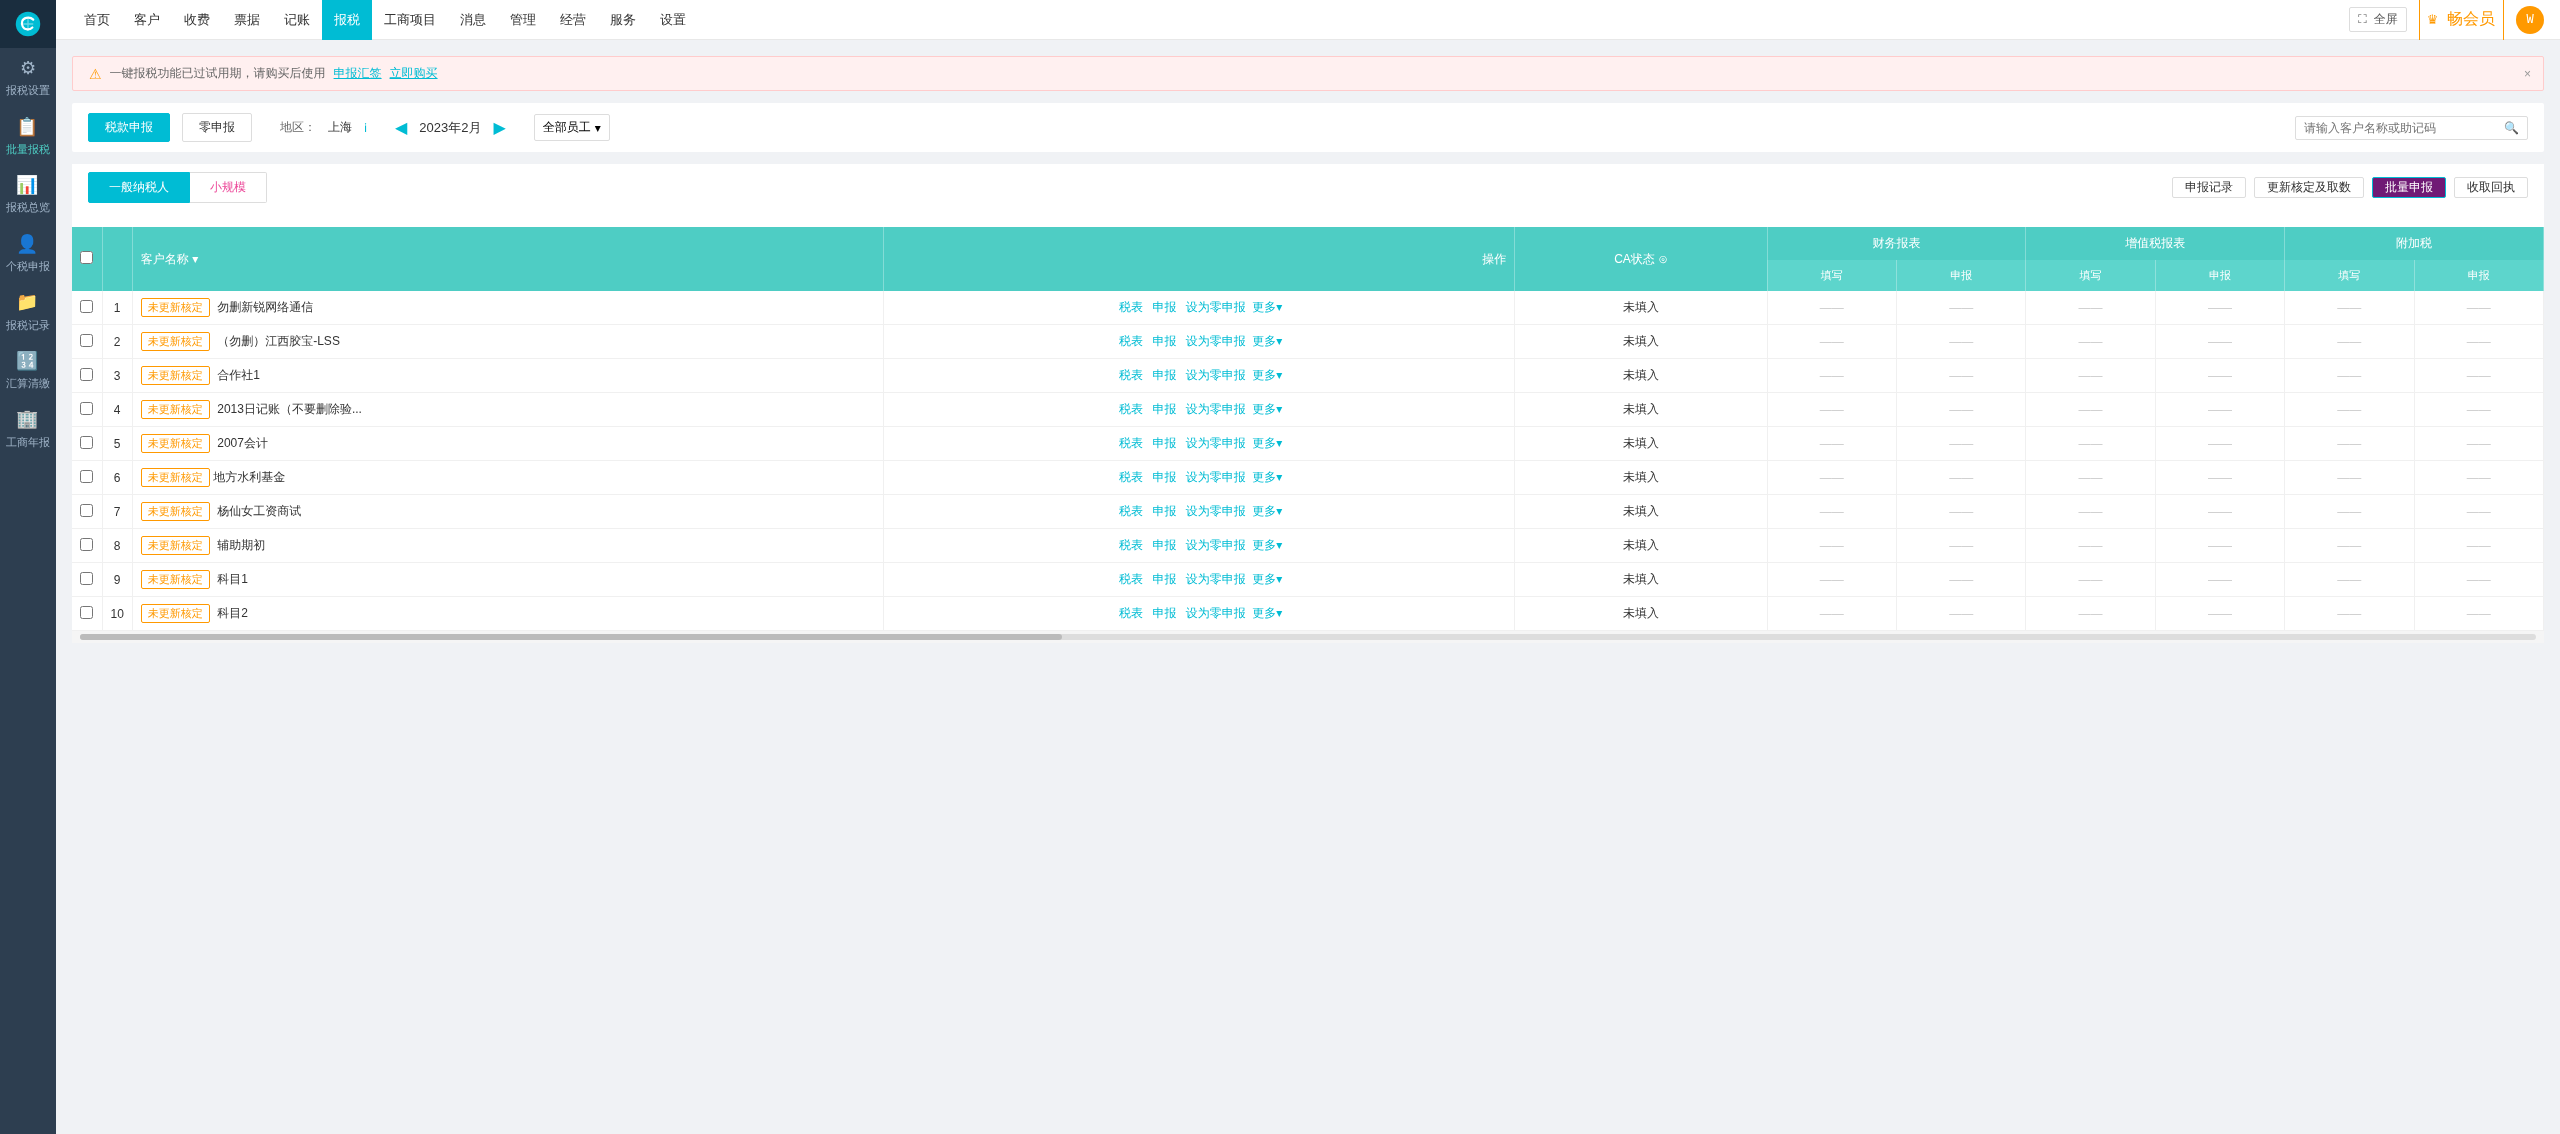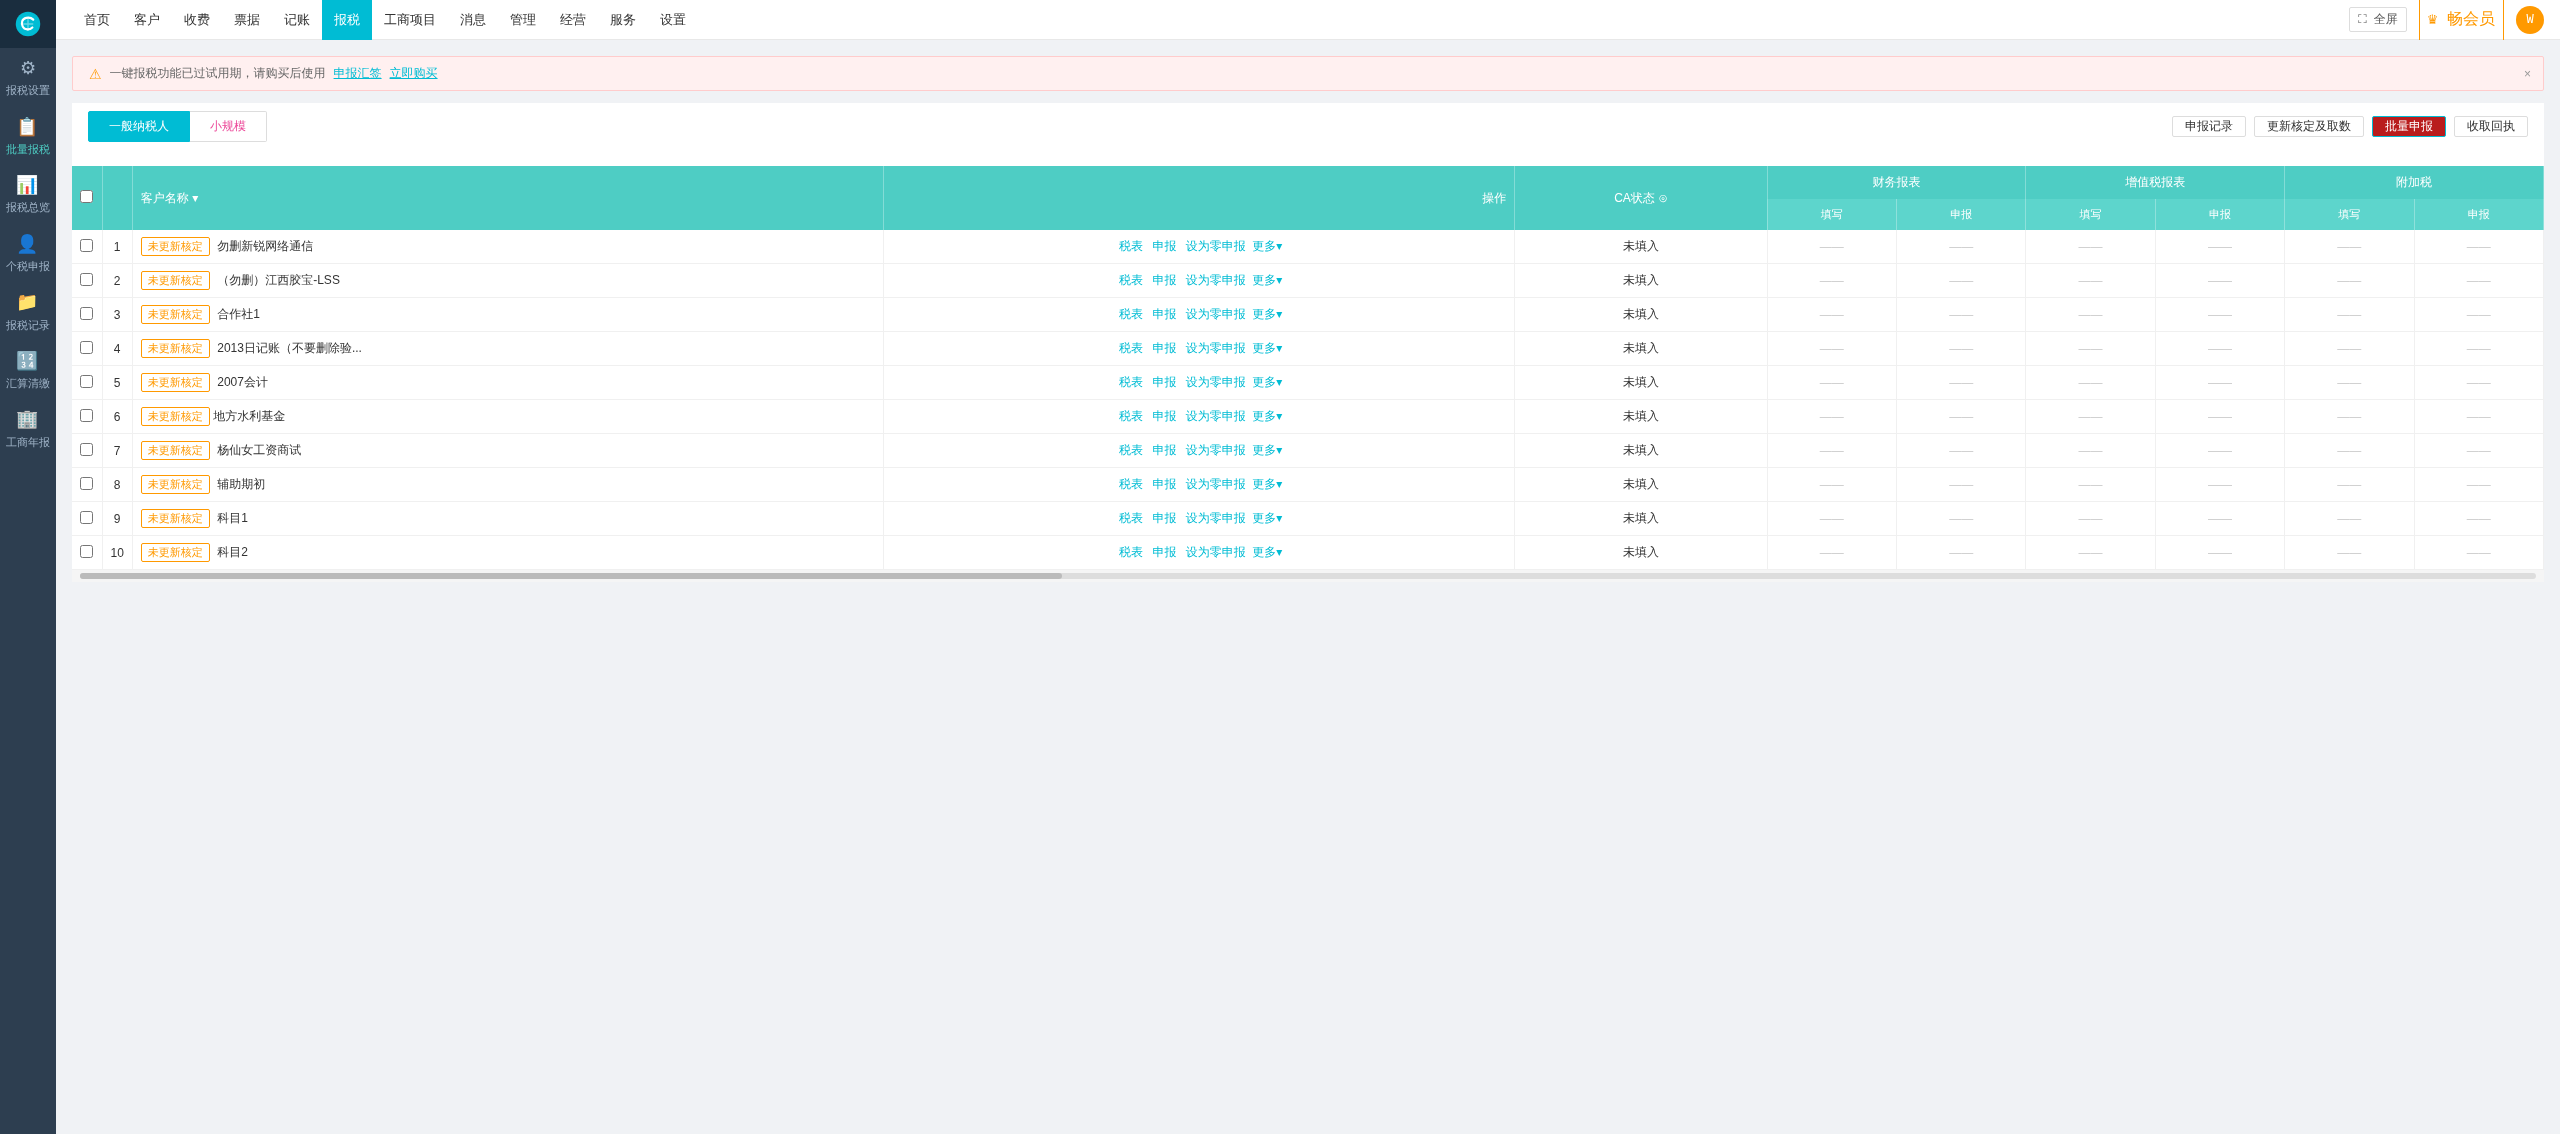--- a/index.html
+++ b/index.html
@@ -192,21 +192,21 @@
     .btn {
       padding: 1px 12px;
       border-radius: 2px;
       cursor: pointer;
       font-size: 12px;
       border: 1px solid #ddd;
       background: #fff;
       color: #333;
     }
     .btn.primary {
-      background: #b91c1c;
+      background: #701a75;
       color: #fff;
       border-color: #00bcd4;
     }
 
     
     .table-container {
       background: #fff;
       overflow-x: auto;
     }
     table {
@@ -359,20 +359,44 @@
     <div class="page-content">
 
       <div class="banner">
         <span class="warn-icon">⚠</span>
         <span>一键报税功能已过试用期，请购买后使用</span>
         <a>申报汇签</a>
         <a>立即购买</a>
         <span class="close-banner">×</span>
       </div>
 
+      <div class="filter-bar">
+        <div class="tab-btn active">税款申报</div>
+        <div class="tab-btn">零申报</div>
+
+        <span style="margin-left:16px;color:#666;">地区：</span>
+        <span style="color:#333;font-weight:500;">上海</span>
+        <span class="info-icon">ℹ</span>
+
+        <div class="date-nav" style="margin-left:16px;">
+          <span class="arrow">◀</span>
+          <span class="date-text">2023年2月</span>
+          <span class="arrow">▶</span>
+        </div>
+
+        <div class="dept-select" style="margin-left:16px;">
+          <span>全部员工</span>
+          <span>▾</span>
+        </div>
+
+        <div class="search-box">
+          <input type="text" placeholder="请输入客户名称或助记码" style="">
+          <span>🔍</span>
+        </div>
+      </div>
 
       <div style="background:#fff; border-radius:2px;">
 
         <div class="action-bar">
           <div class="tax-type-tabs">
             <div class="tax-type-tab active">一般纳税人</div>
             <div class="tax-type-tab">小规模</div>
           </div>
           <div class="action-buttons">
             <button class="btn">申报记录</button>

